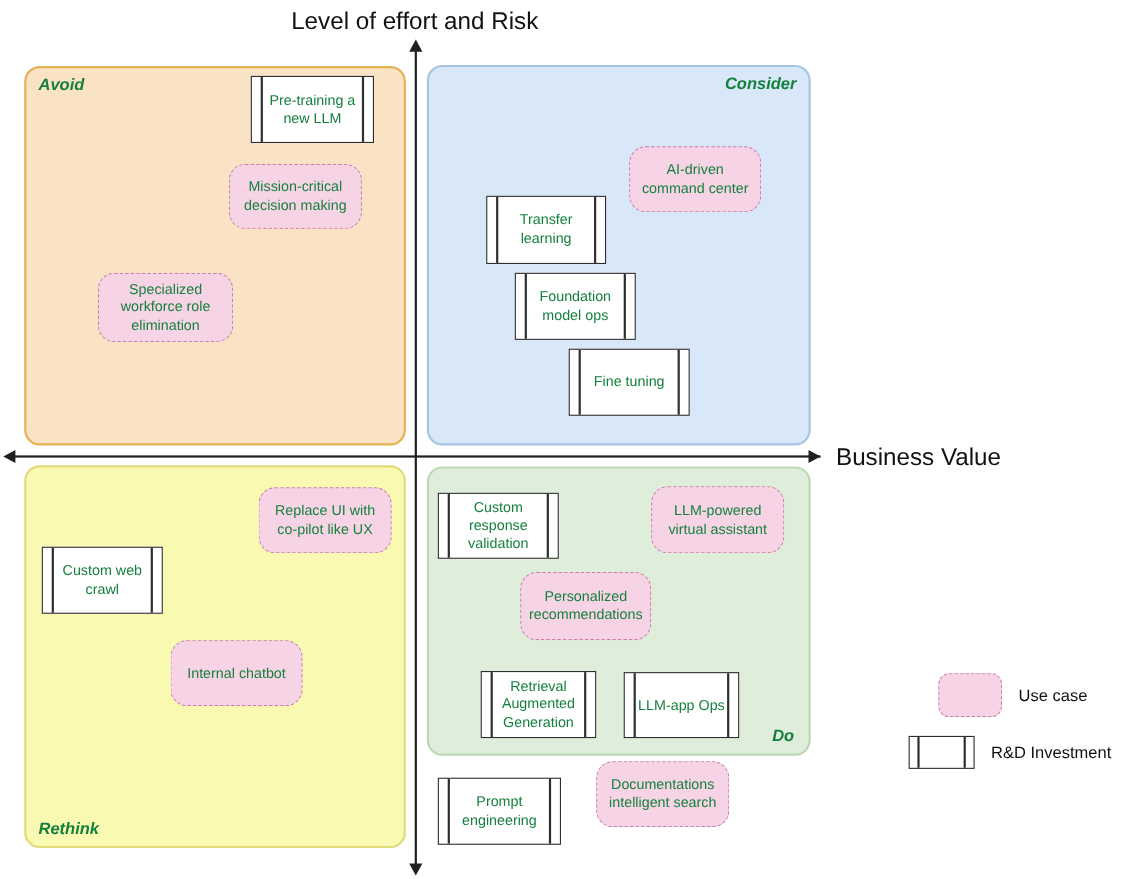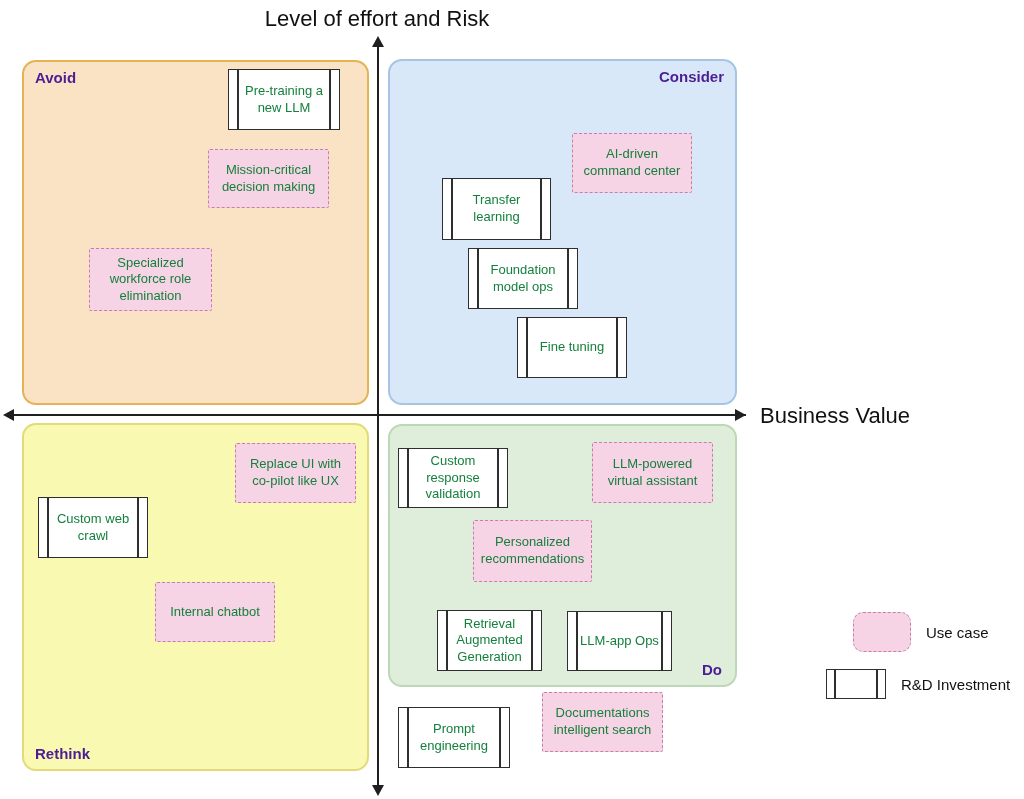--- a/index.html
+++ b/index.html
@@ -15,32 +15,32 @@
   #y-arrow-top{left:372px;top:36px;border-left:6px solid transparent;border-right:6px solid transparent;border-bottom:11px solid var(--axis-color,#1f1f1f);}
   #y-arrow-bottom{left:372px;top:785px;border-left:6px solid transparent;border-right:6px solid transparent;border-top:11px solid var(--axis-color,#1f1f1f);}
   #x-arrow-left{left:3px;top:409px;border-top:6px solid transparent;border-bottom:6px solid transparent;border-right:11px solid var(--axis-color,#1f1f1f);}
   #x-arrow-right{left:735px;top:409px;border-top:6px solid transparent;border-bottom:6px solid transparent;border-left:11px solid var(--axis-color,#1f1f1f);}
   
   .axis-title{position:absolute;font-weight:400;font-size:22px;color:#111;white-space:nowrap;}
   #title{left:377px;top:6px;transform:translateX(-50%);}
   #x-label{left:760px;top:403px;}
   
   .quadrant{position:absolute;border:2px solid;border-radius:14px;box-sizing:border-box;}
-  .q-label{position:absolute;font-weight:700;font-size:15px;color:#4c1d95;}
+  .q-label{position:absolute;font-weight:700;font-style:italic;font-size:15px;color:#15803d;}
   .corner-top-left .q-label{top:7px;left:11px;}
   .corner-top-right .q-label{top:7px;right:11px;}
   .corner-bottom-left .q-label{bottom:7px;left:11px;}
   .corner-bottom-right .q-label{bottom:7px;right:13px;}
   
   .item{
     position:absolute;box-sizing:border-box;display:flex;align-items:center;justify-content:center;
     text-align:center;font-size:13px;line-height:1.28;color:#15803d;padding:2px 6px;
   }
   .use-case{
-    background:var(--use-fill);border:1.5px dashed var(--use-border);border-radius:2px;
+    background:var(--use-fill);border:1.5px dashed var(--use-border);border-radius:15px;
   }
   .rd{
     background:var(--rd-fill);border:1.6px solid var(--rd-border);
   }
   .rd::before,.rd::after{
     content:"";position:absolute;top:0;bottom:0;width:1.6px;background:var(--rd-border);
   }
   .rd::before{left:8px;}
   .rd::after{right:8px;}
   

